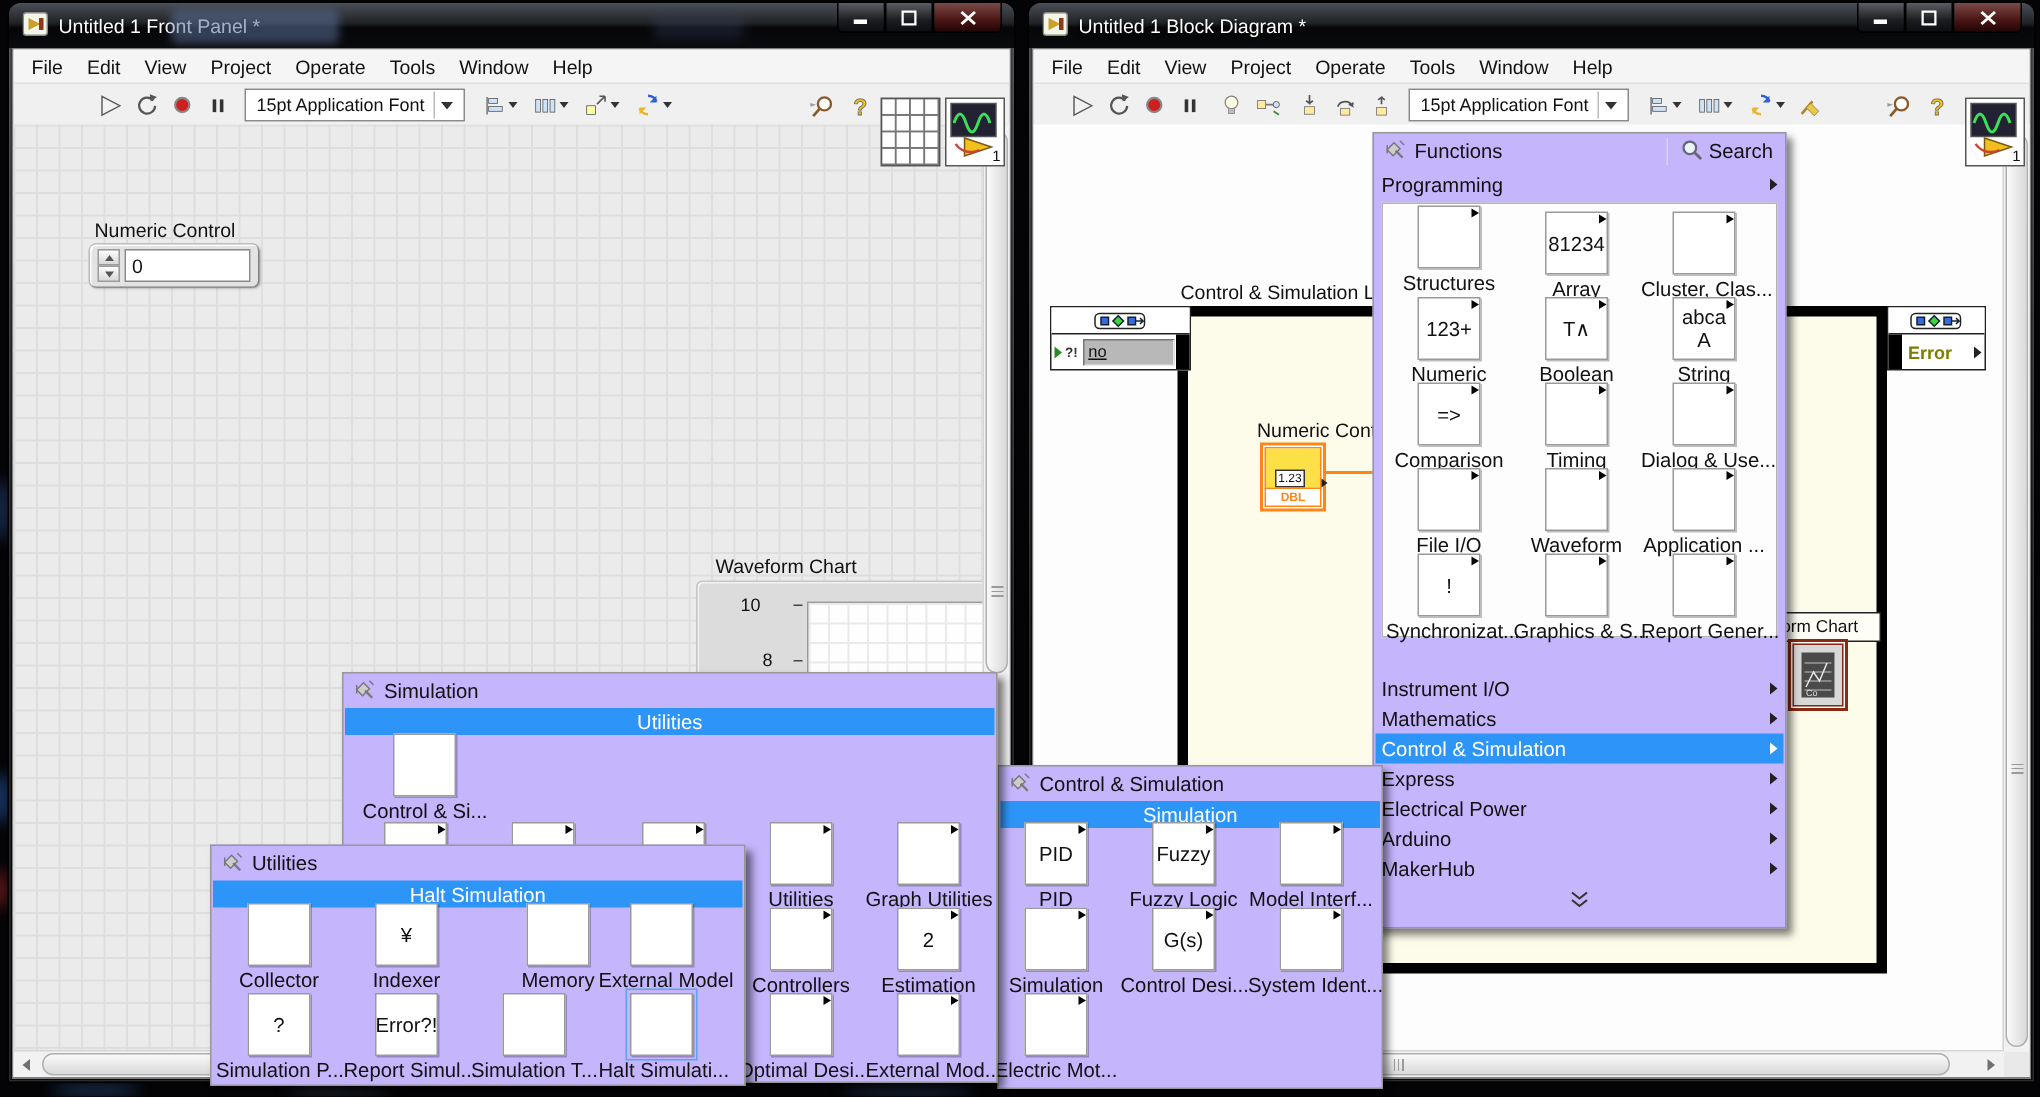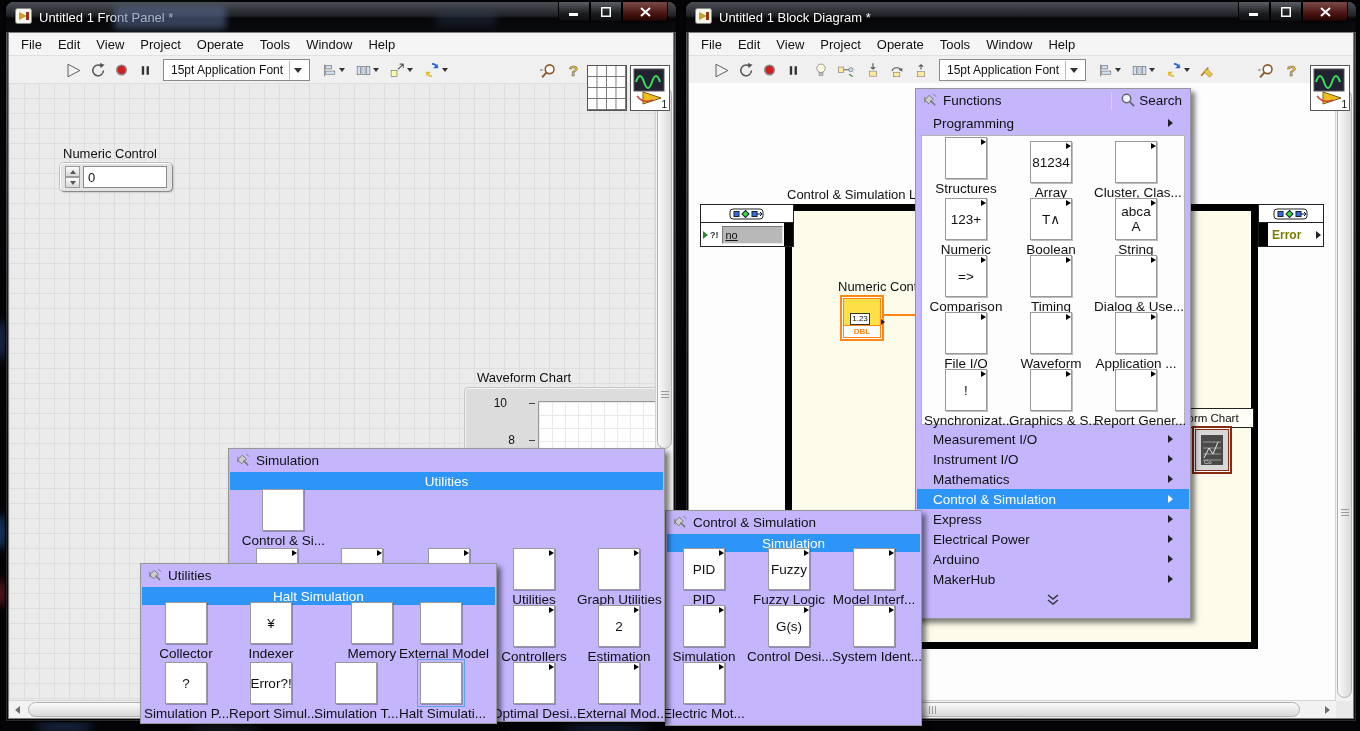--- a/index.html
+++ b/index.html
@@ -101,21 +101,21 @@
   .search-zone{margin-left:auto;display:flex;align-items:center;gap:4px;padding:0 2px 0 8px;border-left:1px solid #d8d8d8;}
   .pal-bar{height:18px;margin:0 1px;background:#2e95f8;color:#fff;font-size:13.5px;
     display:flex;align-items:center;justify-content:center;}
   .pal-item{position:absolute;width:84px;text-align:center;}
   .icon-wrap{position:relative;width:40px;height:40px;margin:0 auto;background:#fff;border:1px solid #9a9a9a;
     box-shadow:1px 1px 0 rgba(0,0,0,.25);display:flex;align-items:center;justify-content:center;}
   .icon-wrap.sel{outline:1px solid #5aa5f0;outline-offset:2px;}
   .corner-tri{position:absolute;right:0;top:1px;width:0;height:0;
     border-top:3.5px solid transparent;border-bottom:3.5px solid transparent;border-left:5px solid #000;}
   .pal-label{margin-top:3px;line-height:14px;white-space:nowrap;font-size:13.5px;}
-  .fn-section{position:absolute;left:1px;right:1px;height:20px;display:flex;align-items:center;padding:0 16px;box-sizing:border-box;}
+  .fn-section{position:absolute;left:1px;right:1px;height:20px;display:flex;align-items:center;padding:0 4px;box-sizing:border-box;}
   .fn-section .arr{margin-left:auto;border-top:4px solid transparent;border-bottom:4px solid transparent;border-left:5px solid #222;}
   .fn-section.sel{background:#2e95f8;color:#fff;}
   .fn-section.sel .arr{border-left-color:#fff;}
   .fn-inner{position:absolute;border:1px solid #b4b4b4;background:#fdfdfd;}
   .chev-row{position:absolute;left:0;right:0;display:flex;justify-content:center;}
 </style>
 </head>
 <body>
 
 <div id="desktop">
@@ -652,24 +652,20 @@
           </div>
           <div class="pal-label">Graphics &amp; S...</div>
         </div>
         <div class="pal-item" style="left: 178px; top: 280px;">
           <div class="icon-wrap">
             <rect x="3" y="3" width="17" height="12" fill="#fffbe8" stroke="#555"><line x1="5" y1="6" x2="18" y2="6" stroke="#888"><line x1="5" y1="9" x2="18" y2="9" stroke="#888"><line x1="5" y1="12" x2="14" y2="12" stroke="#888"><polygon points="22,3 30,3 33,6 33,15 22,15" fill="#fff" stroke="#555"><rect x="5" y="20" width="9" height="11" fill="#f2d83a" stroke="#555"><path d="M14 26 l5 0 -2.5 2.5z" fill="#555"><rect x="20" y="17" width="9" height="5" fill="#fff" stroke="#555"><rect x="18" y="22" width="14" height="9" fill="#ddd" stroke="#555"></rect></rect></path></rect></polygon></line></line></line></rect>
             <span class="corner-tri"></span>
           </div>
           <div class="pal-label">Report Gener...</div>
         </div>
-        <div class="fn-section" style="top: 340px;">
-          <span>Measurement I/O</span>
-          <span class="arr"></span>
-        </div>
         <div class="fn-section" style="top: 360px;">
           <span>Instrument I/O</span>
           <span class="arr"></span>
         </div>
         <div class="fn-section" style="top: 380px;">
           <span>Mathematics</span>
           <span class="arr"></span>
         </div>
         <div class="fn-section sel" style="top: 400px;">
           <span>Control &amp; Simulation</span>

